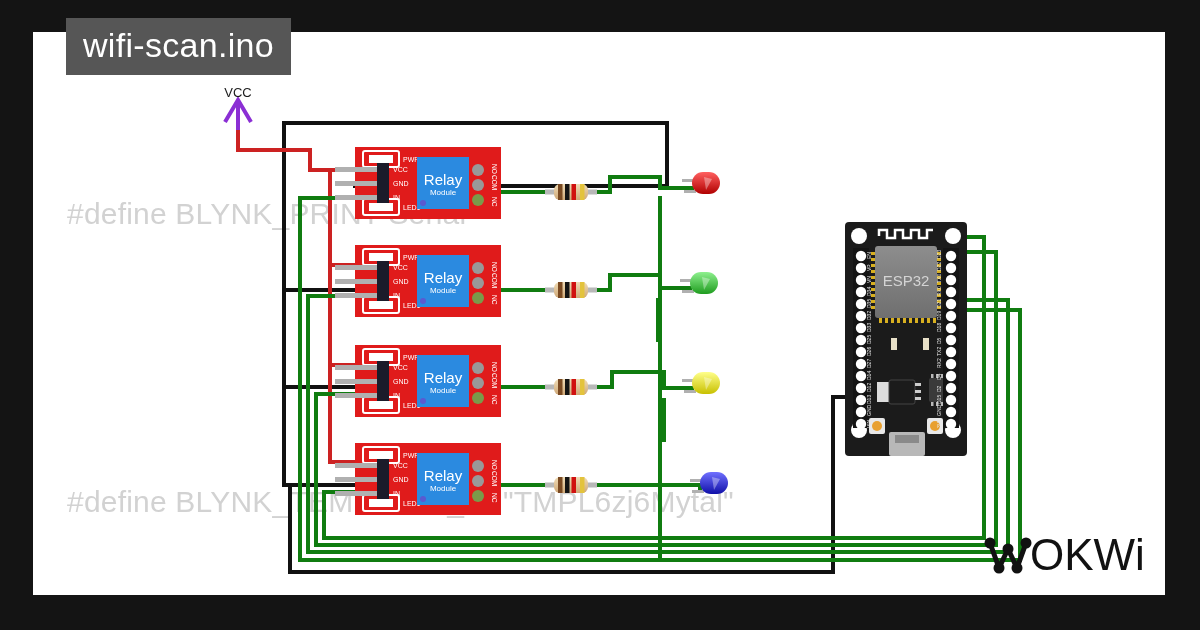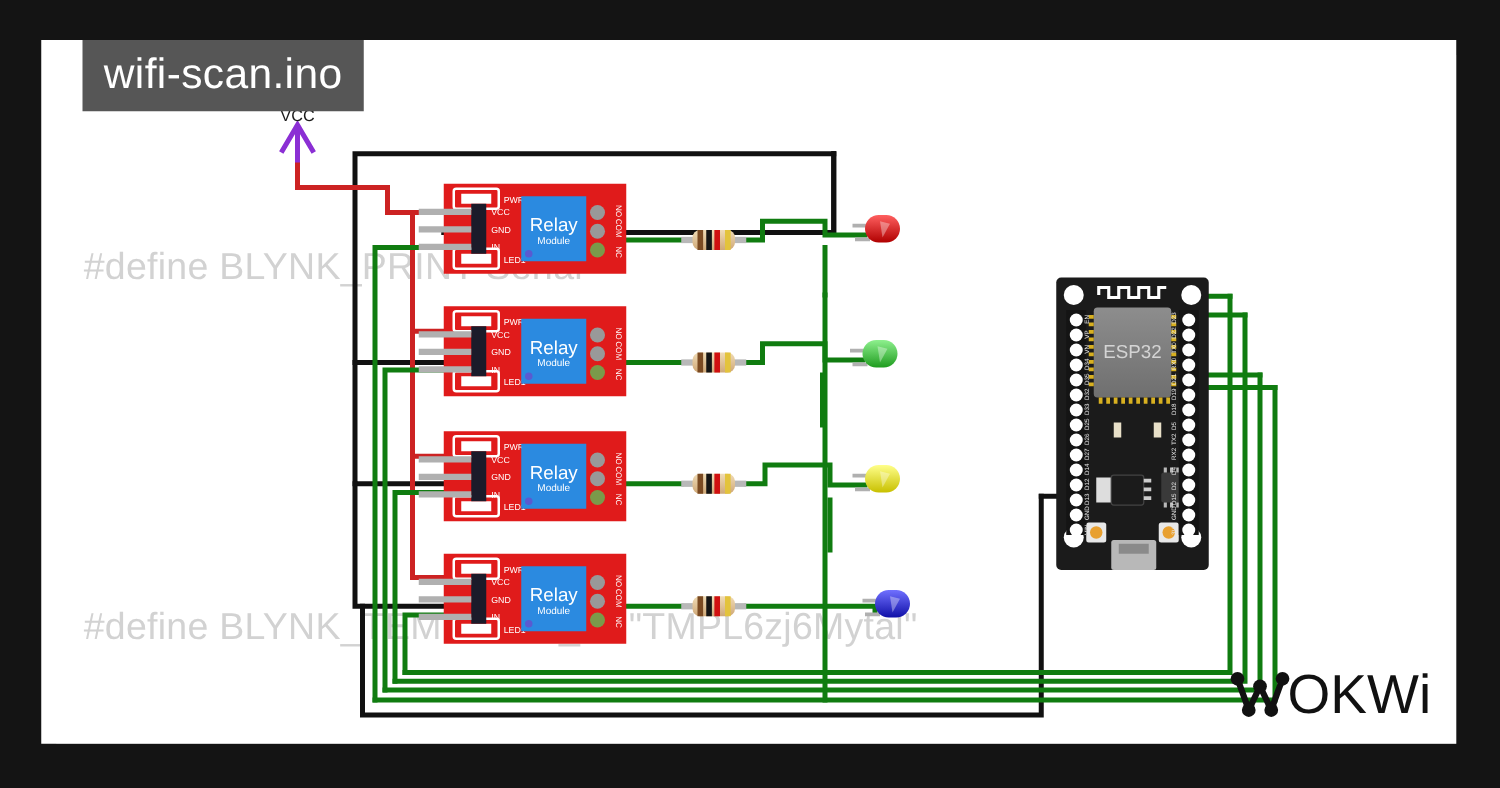--- a/index.html
+++ b/index.html
@@ -17,21 +17,21 @@
         white-space:pre;padding:62px 0 0 34px;box-sizing:border-box;
         letter-spacing:.2px;}
   #code div{height:48px;}
 
   
   #svg{position:absolute;left:0;top:0;width:1200px;height:630px;}
 
   
   #title{position:absolute;left:66px;top:18px;background:#565656;color:#fff;
          font-size:34px;line-height:1;padding:10px 17px 13px 17px;
-         font-family:"Liberation Sans",sans-serif;letter-spacing:.3px;margin-top:14px;}
+         font-family:"Liberation Sans",sans-serif;letter-spacing:.3px;}
 </style>
 </head>
 <body>
 
 <div id="stage">
 
   <div id="shadow"></div>
 
   <div id="canvas">
     <div id="code">

